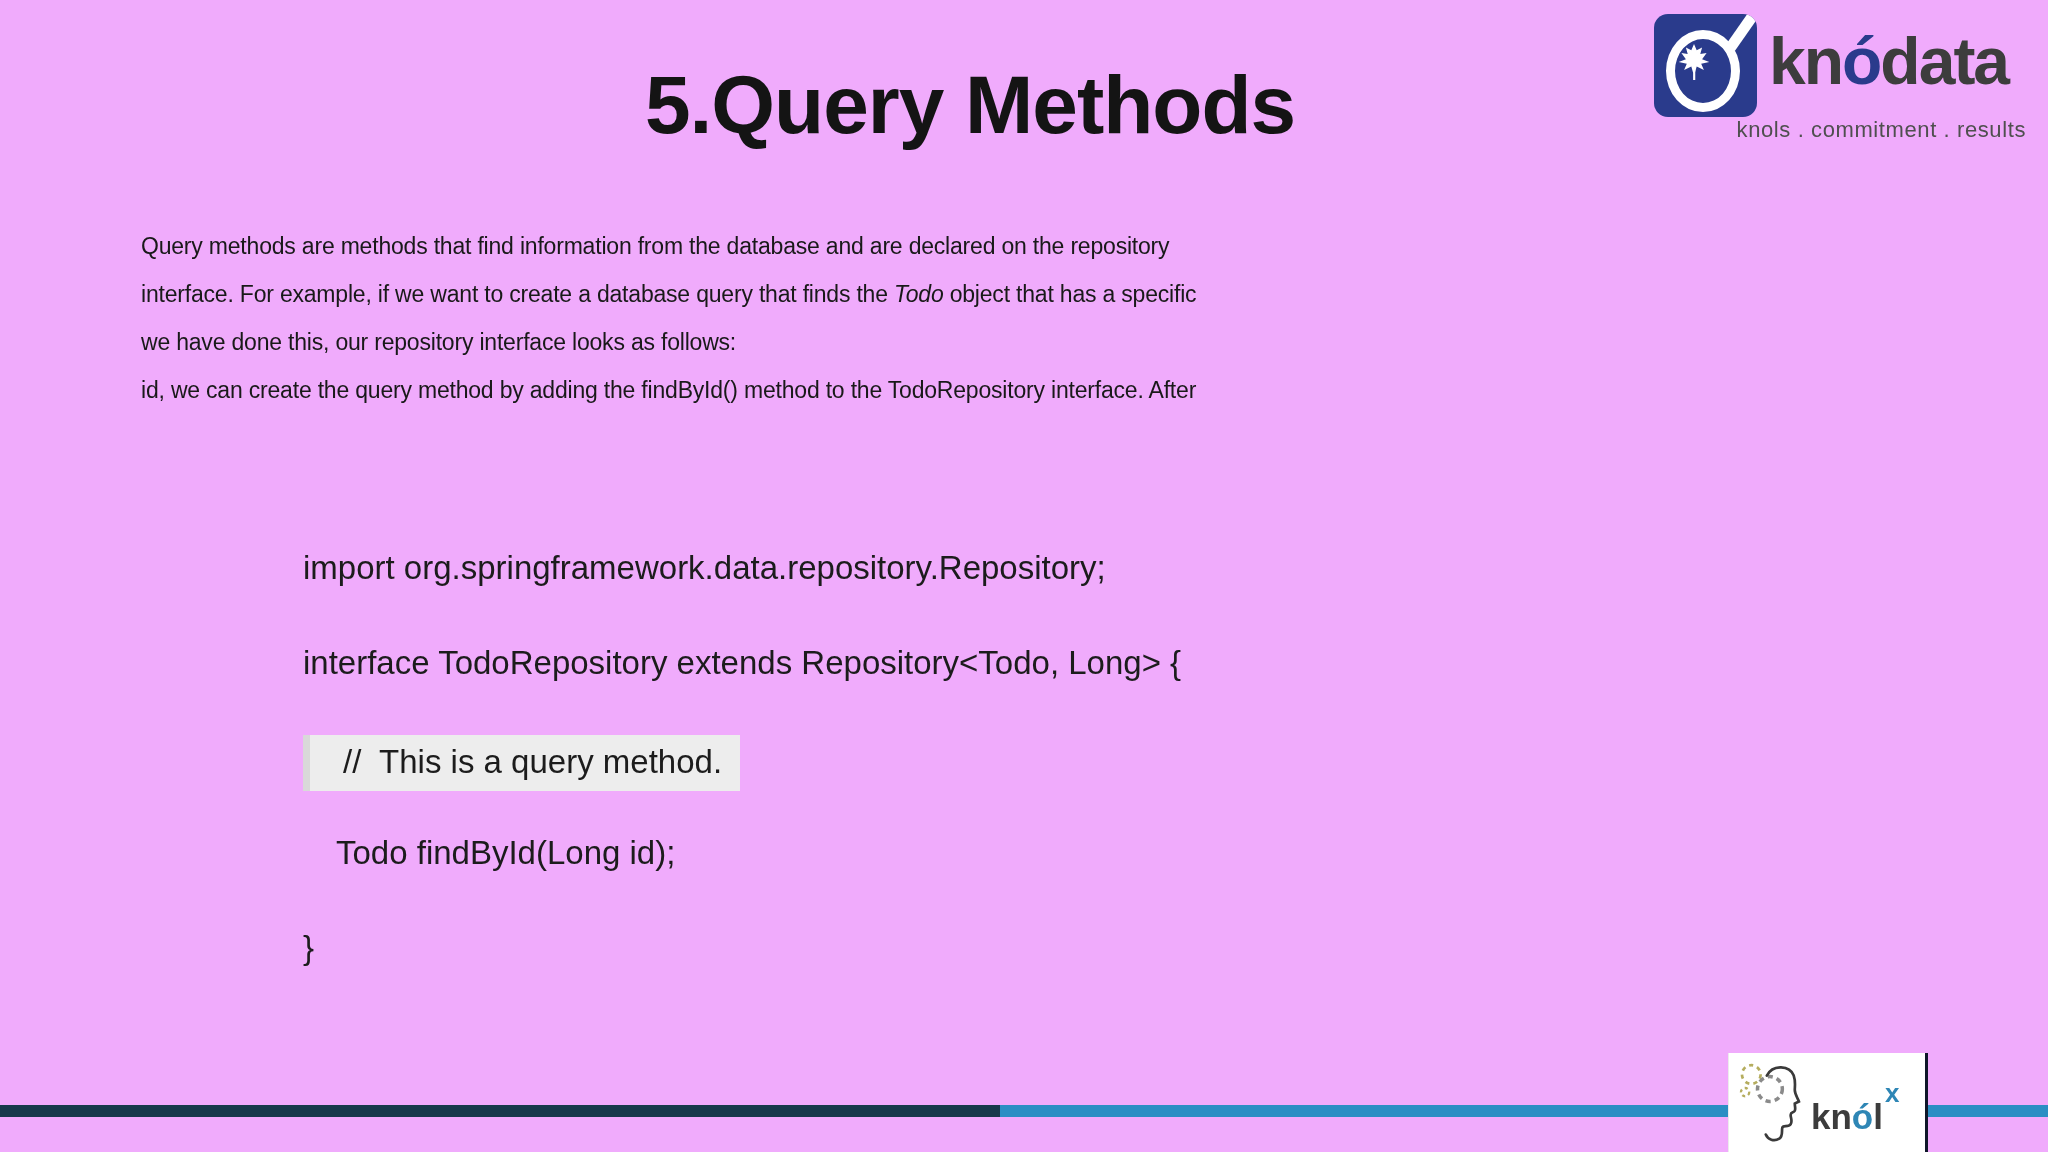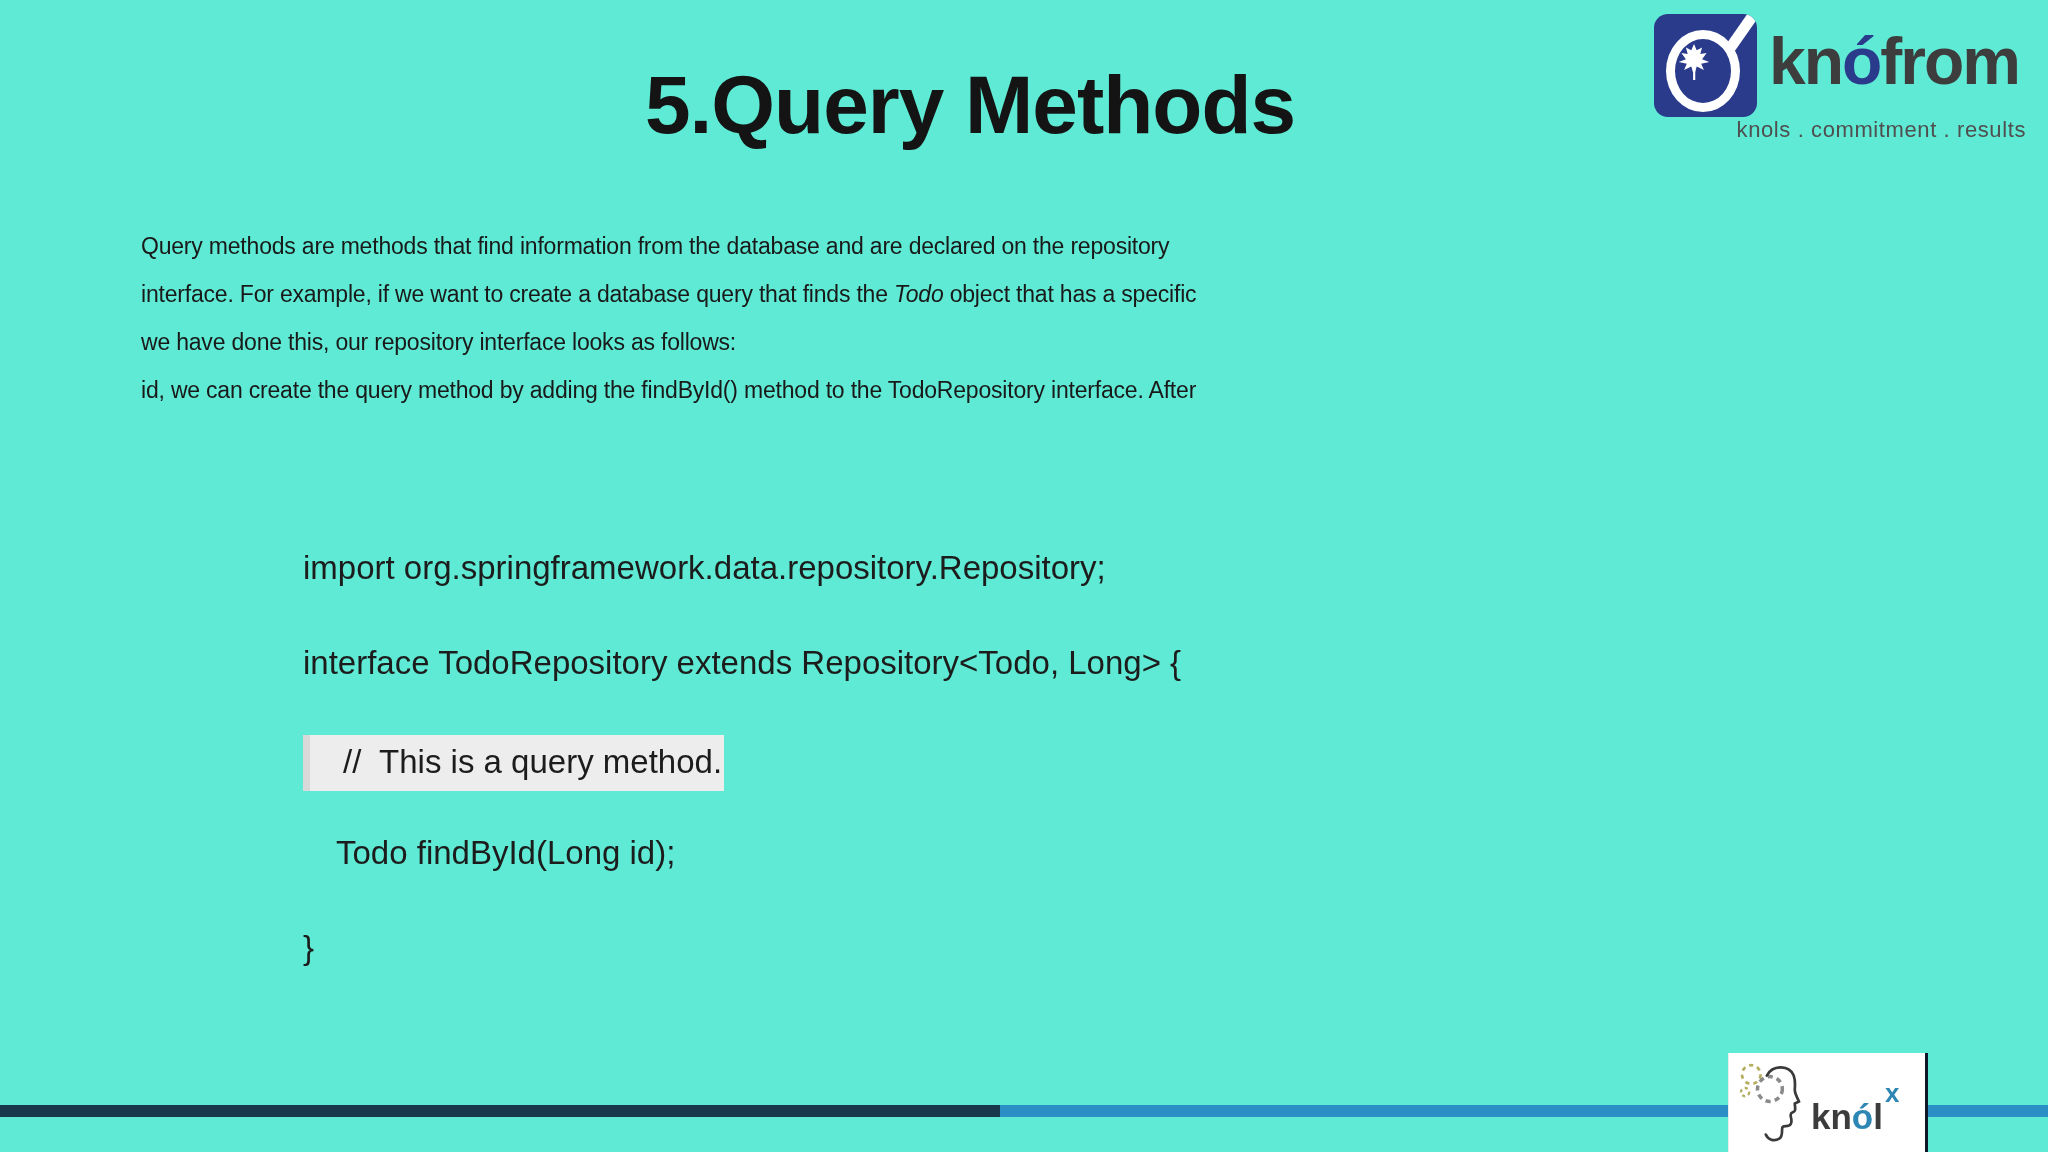--- a/index.html
+++ b/index.html
@@ -1,20 +1,20 @@
 <!DOCTYPE html>
 <html><head>
 <meta charset="utf-8">
 <style>
   html, body { margin: 0; padding: 0; background: #ffffff; }
   .slide {
     position: relative;
     width: 2048px;
     height: 1152px;
-    background: #5eead4;
+    background: #f0abfc;
     overflow: hidden;
     font-family: "Liberation Sans", sans-serif;
     color: #191919;
   }
 
   
   .title {
     position: absolute;
     left: 0; top: 58px;
     width: 1940px;
@@ -89,21 +89,21 @@
     white-space: pre;
     height: 46px;
     line-height: 46px;
     margin-bottom: 49px;
   }
   .code-line.highlight {
     display: inline-block;
     height: auto;
     background: #ededed;
     border-left: 7px solid #d9d9d9;
-    padding: 4px 2px 6px 33px;
+    padding: 4px 18px 6px 33px;
     margin-bottom: 39px;
   }
   .code-line.indent1 { padding-left: 33px; }
 
   
   .bar-dark {
     position: absolute; left: 0; top: 1105px;
     width: 1000px; height: 12px;
     background: #17394b;
   }
@@ -145,21 +145,21 @@
   <div class="knoldus">
     <div class="knoldus-row">
       <div class="knoldus-mark">
         <div class="knoldus-accent"></div>
         <div class="knoldus-ring"></div>
         <svg class="knoldus-leaf" viewBox="0 0 40 44">
           <path d="M20 2 L23 9 L29 6 L27 13 L34 12 L29 19 L37 22 L28 24 L31 31 L23 27 L21 34 L19 34 L17 27 L9 31 L12 24 L3 22 L11 19 L6 12 L13 13 L11 6 L17 9 Z" fill="#ffffff"></path>
           <rect x="19" y="30" width="2.4" height="12" fill="#ffffff"></rect>
         </svg>
       </div>
-      <div class="knoldus-word"><span>kn</span><span class="accent">ó</span><span>from</span></div>
+      <div class="knoldus-word"><span>kn</span><span class="accent">ó</span><span>data</span></div>
     </div>
     <div class="knoldus-tagline">knols . commitment . results</div>
   </div>
 
   <div class="paragraph">
     <div class="pline">Query methods are methods that find information from the database and are declared on the repository</div>
     <div class="pline"><span>interface. For example, if we want to create a database query that finds the </span><span class="ital">Todo</span><span> object that has a specific</span></div>
     <div class="pline">we have done this, our repository interface looks as follows:</div>
     <div class="pline">id, we can create the query method by adding the findById() method to the TodoRepository interface. After</div>
   </div>

